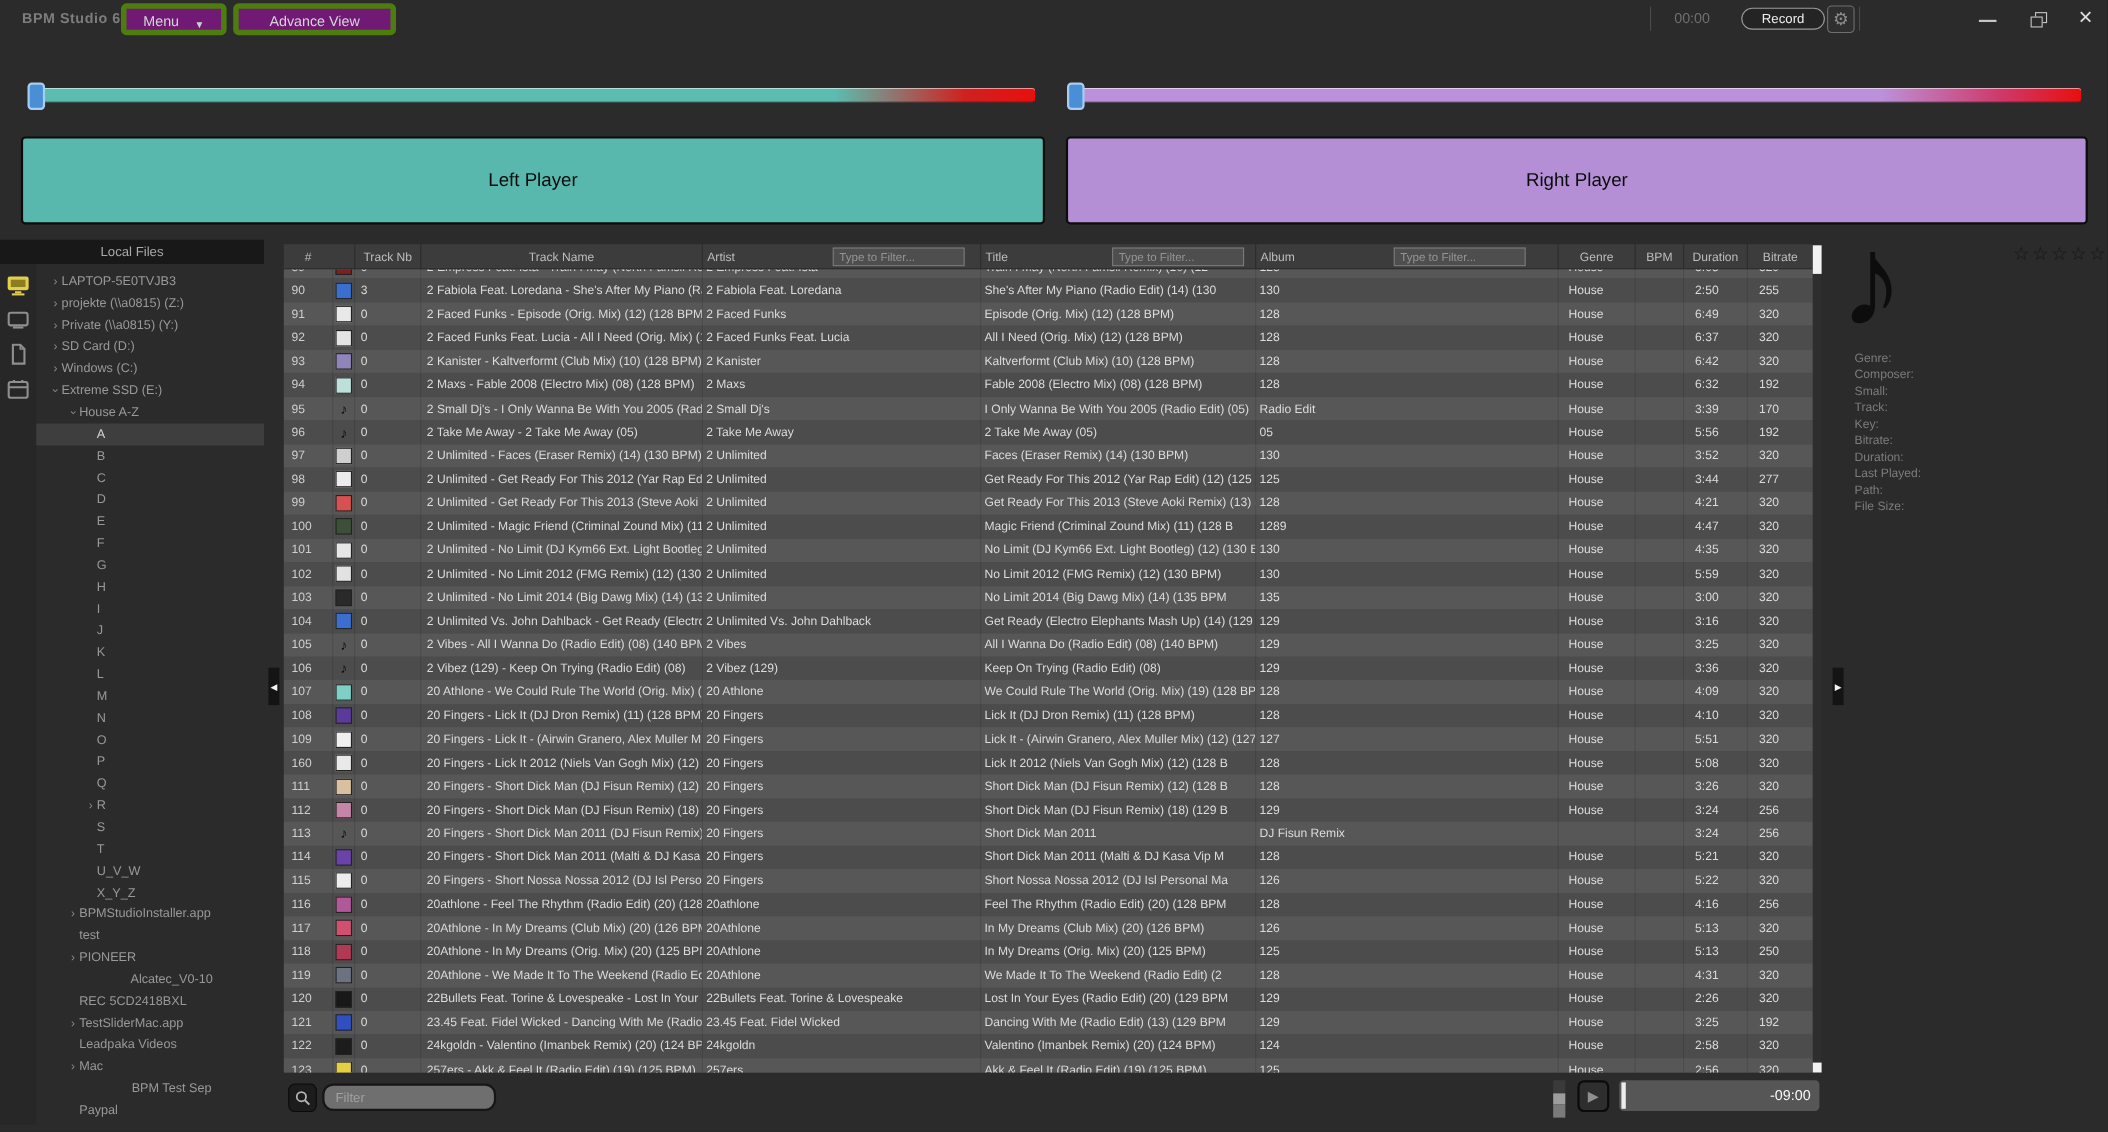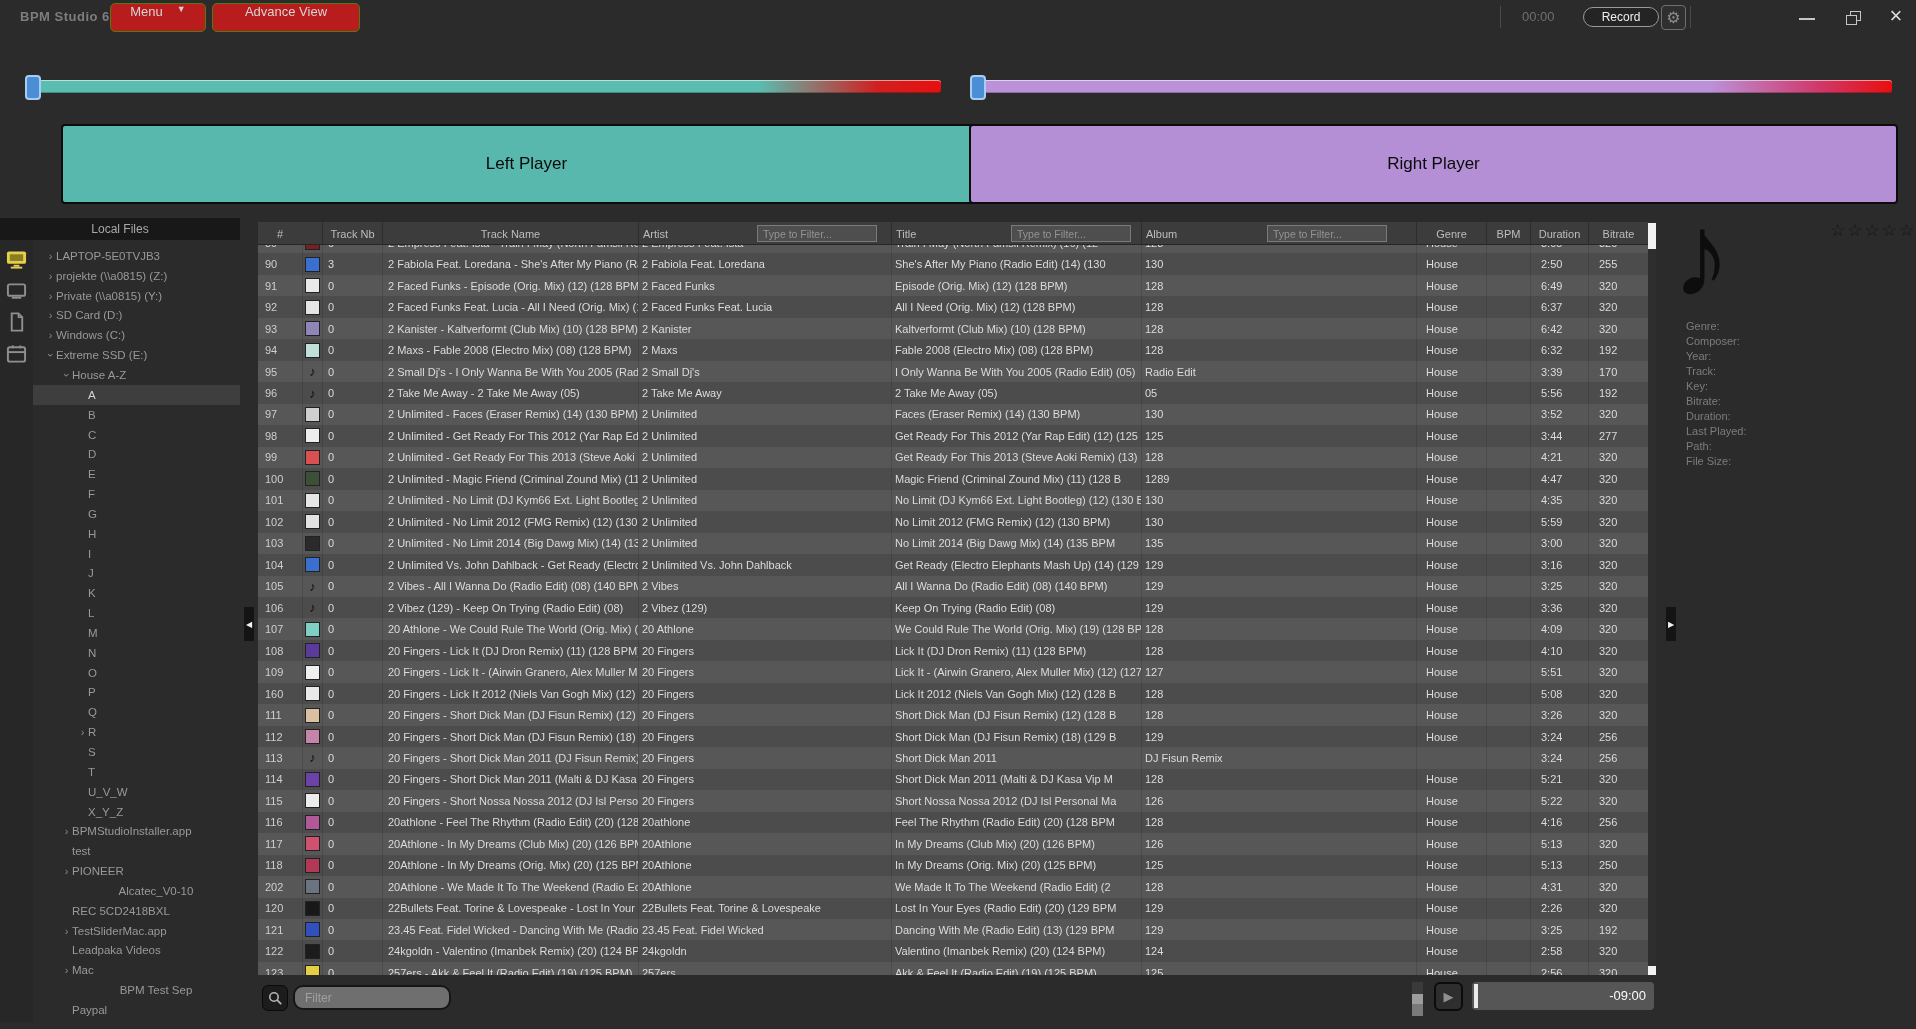--- a/index.html
+++ b/index.html
@@ -3,42 +3,42 @@
 <meta charset="utf-8">
 <style>
   * { box-sizing: border-box; margin: 0; padding: 0; }
   html,body { background:#222; }
   body { font-family: "Liberation Sans", sans-serif; }
   .app { position:relative; width:1916px; height:1029px; background:#2b2b2b; overflow:hidden; }
 
   
   .titlebar { position:absolute; top:0; left:0; width:100%; height:62px; }
   .app-title { position:absolute; left:20px; top:9px; font-size:13px; font-weight:bold; color:#7d7d7d; letter-spacing:.5px; }
-  .btn-dark { position:absolute; background:#b91c1c; border:1px solid #4d7c0f; border-radius:5px; color:#d6d6d6; font-size:13px; display:flex; align-items:flex-start; justify-content:center; cursor:default; }
+  .btn-dark { position:absolute; background:#701a75; border:5px solid #4d7c0f; border-radius:5px; color:#d6d6d6; font-size:13px; display:flex; align-items:flex-end; justify-content:center; cursor:default; }
   .menu-btn { left:110px; top:3px; width:96px; height:29px; gap:14px; }
   .menu-caret { font-size:9px; color:#cfcfcf; }
   .advview-btn { left:212px; top:3px; width:148px; height:29px; }
   .tb-divider { position:absolute; top:6px; width:1px; height:22px; background:#4a4a4a; }
   .timer { position:absolute; left:1522px; top:9px; font-size:13px; color:#6f6f6f; }
   .record-btn { position:absolute; left:1583px; top:7px; width:76px; height:20px; border:1px solid #9a9a9a; border-radius:10px; background:#242424; color:#ededed; font-size:12px; display:flex; align-items:center; justify-content:center; }
   .gear-btn { position:absolute; left:1661px; top:5px; width:25px; height:25px; border:1px solid #6f6f6f; border-radius:4px; background:#2f2f2f; color:#8b8b8b; font-size:16px; display:flex; align-items:center; justify-content:center; }
   .win-min { position:absolute; left:1799px; top:18px; width:16px; height:2px; background:#c6c6c6; }
   .win-restore { position:absolute; left:1846px; top:11px; width:16px; height:14px; }
   .win-restore .r1 { position:absolute; left:4px; top:0; width:11px; height:10px; border:1.5px solid #c6c6c6; }
   .win-restore .r2 { position:absolute; left:0; top:4px; width:11px; height:10px; border:1.5px solid #c6c6c6; background:#2b2b2b; }
   .win-close { position:absolute; left:1884px; top:2px; width:24px; height:28px; color:#dedede; font-size:22px; display:flex; align-items:center; justify-content:center; }
 
   
   .slider { position:absolute; top:80px; height:13px; border-radius:3px; box-shadow: inset 0 1px 0 rgba(255,255,255,.55), inset 0 -1px 0 rgba(0,0,0,.25); }
   .slider.left { left:32px; width:909px; background:linear-gradient(90deg,#5bbcb0 0%,#5bbcb0 80%,#d02020 93%,#e70f0f 100%); }
   .slider.right { left:977px; width:915px; background:linear-gradient(90deg,#bb92da 0%,#bb92da 80%,#d0386a 92%,#e70f0f 100%); }
   .handle { position:absolute; top:75px; width:16px; height:25px; background:#4a8fd6; border:2px solid #a9cdf0; border-radius:4px; }
   .handle.left { left:25px; } .handle.right { left:970px; }
   .player { position:absolute; top:124px; height:80px; border:2px solid #0c0c0c; border-radius:4px; display:flex; align-items:center; justify-content:center; font-size:17px; color:#0a0a0a; }
-  .player.left { left:19px; width:931px; background:#58b8ad;margin-left:42px; }
+  .player.left { left:19px; width:931px; background:#58b8ad; }
   .player.right { left:969px; width:929px; background:#b48fd6; }
 
   
   .sb-header { position:absolute; left:0; top:218px; width:240px; height:22px; background:#181818; color:#a9a9a9; font-size:12px; display:flex; align-items:center; justify-content:center; }
   .sidebar { position:absolute; left:0; top:240px; width:240px; height:782px; background:#2b2b2b; }
   .iconstrip { position:absolute; left:0; top:0; width:33px; height:100%; background:#272727; }
   .strip-icon { position:absolute; left:6px; width:21px; height:20px; }
   .tree { position:absolute; left:33px; top:6px; width:207px; }
   .titem { height:19.85px; display:flex; align-items:center; font-size:11.5px; color:#999; white-space:nowrap; overflow:hidden; }
   .titem.selected { background:#3e3e3e; color:#d2d2d2; }
@@ -795,21 +795,21 @@
           <div class="tc c-name">20Athlone - In My Dreams (Orig. Mix) (20) (125 BPM)</div>
           <div class="tc c-artist">20Athlone</div>
           <div class="tc c-title">In My Dreams (Orig. Mix) (20) (125 BPM)</div>
           <div class="tc c-album">125</div>
           <div class="tc c-genre">House</div>
           <div class="tc c-bpm"></div>
           <div class="tc c-dur">5:13</div>
           <div class="tc c-bit">250</div>
         </div>
         <div class="trow odd">
-          <div class="tc c-num">202</div>
+          <div class="tc c-num">119</div>
           <div class="tc c-art">
             <div class="thumb" style="background: rgb(107, 114, 128);"></div>
           </div>
           <div class="tc c-tnb">0</div>
           <div class="tc c-name">20Athlone - We Made It To The Weekend (Radio Ec</div>
           <div class="tc c-artist">20Athlone</div>
           <div class="tc c-title">We Made It To The Weekend (Radio Edit) (2</div>
           <div class="tc c-album">128</div>
           <div class="tc c-genre">House</div>
           <div class="tc c-bpm"></div>
@@ -887,21 +887,21 @@
   <div class="stars">
       <span class="star">☆</span>
       <span class="star">☆</span>
       <span class="star">☆</span>
       <span class="star">☆</span>
       <span class="star">☆</span>
     </div>
   <div class="meta">
       <div class="mrow">Genre:</div>
       <div class="mrow">Composer:</div>
-      <div class="mrow">Year:</div>
+      <div class="mrow">Small:</div>
       <div class="mrow">Track:</div>
       <div class="mrow">Key:</div>
       <div class="mrow">Bitrate:</div>
       <div class="mrow">Duration:</div>
       <div class="mrow">Last Played:</div>
       <div class="mrow">Path:</div>
       <div class="mrow">File Size:</div>
     </div>
 
   <div class="bottombar">

